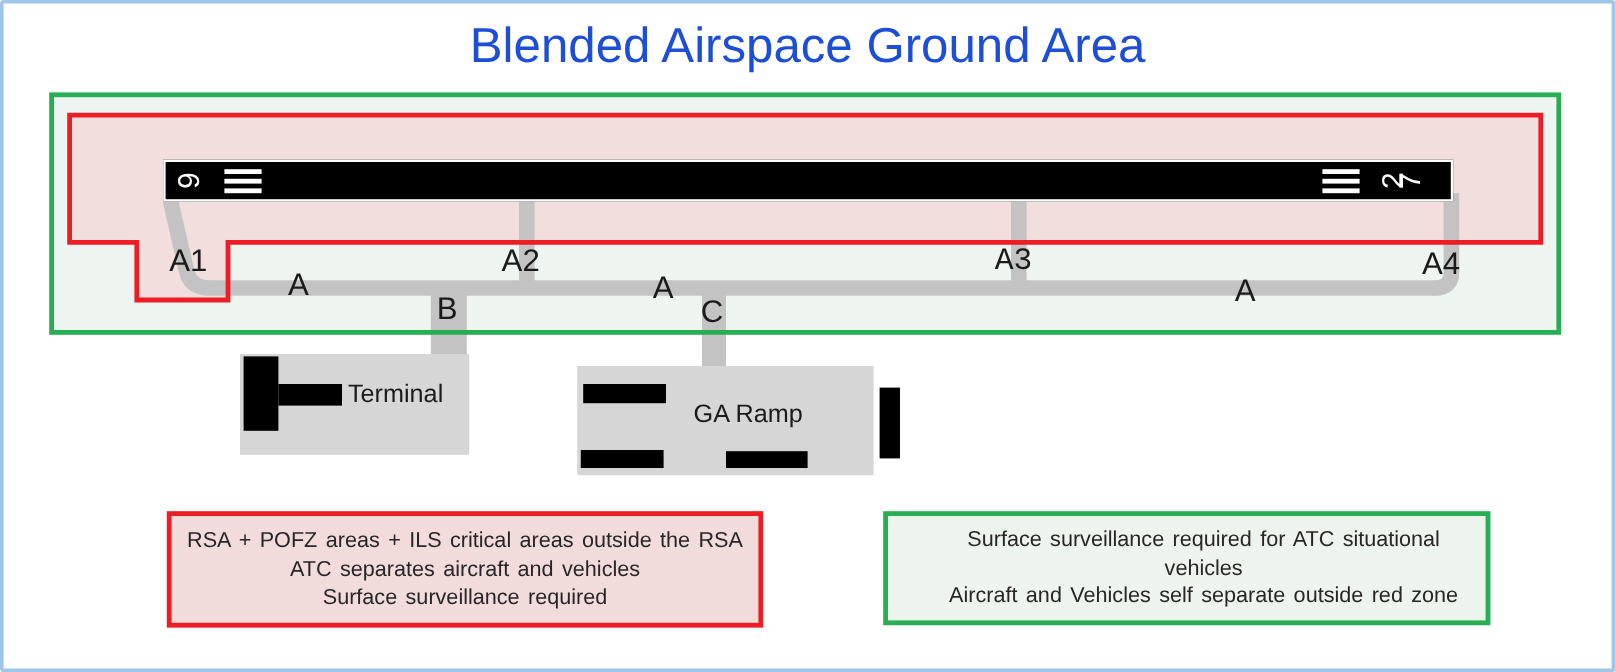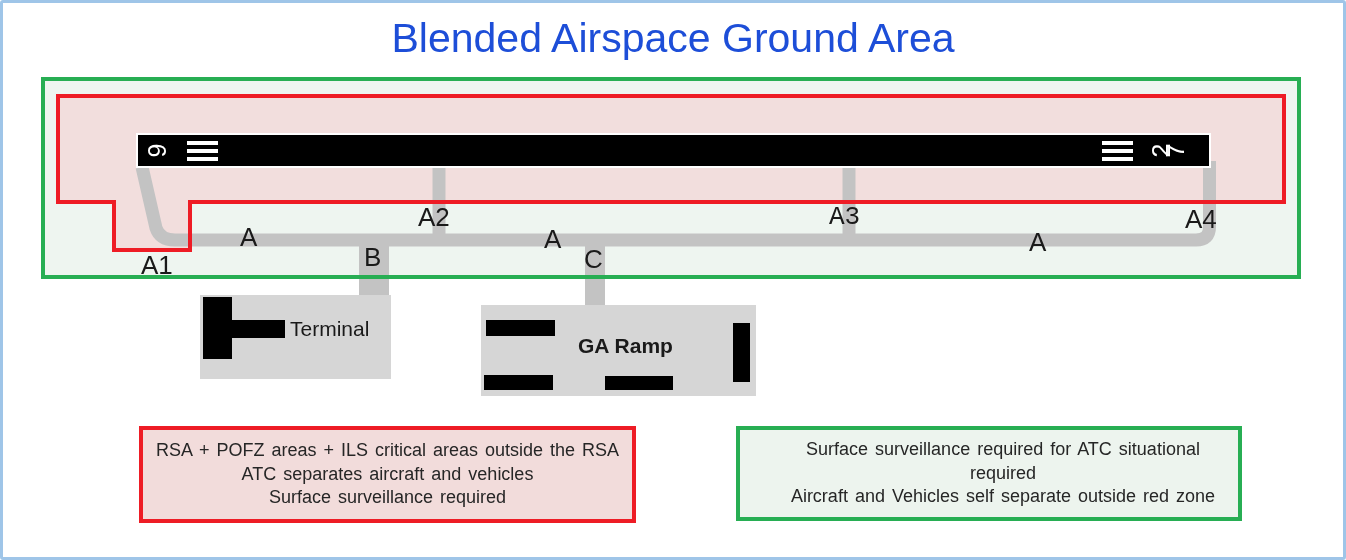--- a/index.html
+++ b/index.html
@@ -37,21 +37,21 @@
   .rw-digits{display:flex;align-items:center;gap:0;}
   .stripes{display:flex;flex-direction:column;gap:4px;}
   .stripes .bar{width:31px;height:4px;background:#fff;}
 
   
   .maplabel{position:absolute;font-size:26px;line-height:26px;color:#1a1a1a;z-index:4;white-space:nowrap;}
 
   
   .building{position:absolute;background:var(--apron);z-index:3;}
   .terminal{left:197px;top:292px;width:191px;height:84px;}
-  .ga-ramp{left:478px;top:302px;width:275px;height:91px;font-weight:bold;}
+  .ga-ramp{left:478px;top:302px;width:247px;height:91px;}
   .blk{position:absolute;background:#000;}
   .bldg-label{position:absolute;font-size:21px;color:#1a1a1a;white-space:nowrap;}
 
   
   .legend{
     position:absolute;box-sizing:border-box;z-index:3;
     display:flex;flex-direction:column;justify-content:center;
     text-align:center;font-size:18px;line-height:23.5px;color:#262626;word-spacing:2px;margin-left:46px;
   }
   .legend-red{
@@ -106,21 +106,21 @@
           <span class="bar"></span>
           <span class="bar"></span>
       </span>
       <span class="rw-digits">
         <span class="rw-num">2</span>
         <span class="rw-num">7</span>
       </span>
     </div>
   </div>
 
-  <div class="maplabel" style="left:138px;top:201px;margin-top:48px;">A1</div>
+  <div class="maplabel" style="left:138px;top:201px;">A1</div>
   <div class="maplabel" style="left:415px;top:201px;">A2</div>
   <div class="maplabel" style="left:826px;top:201px;font-family:Liberation Mono, monospace;">A3</div>
   <div class="maplabel" style="left:1182px;top:203px;">A4</div>
   <div class="maplabel" style="left:237px;top:221px;">A</div>
   <div class="maplabel" style="left:541px;top:223px;">A</div>
   <div class="maplabel" style="left:1026px;top:226px;">A</div>
   <div class="maplabel" style="left:361px;top:241px;">B</div>
   <div class="maplabel" style="left:581px;top:243px;">C</div>
 
   <div class="building terminal">
@@ -138,17 +138,17 @@
   </div>
 
   <div class="legend legend-red">
     <div>RSA + POFZ areas + ILS critical areas outside the RSA</div>
     <div>ATC separates aircraft and vehicles</div>
     <div>Surface surveillance required</div>
   </div>
 
   <div class="legend legend-green">
     <div>Surface surveillance required for ATC situational</div>
-    <div>required</div>
+    <div>vehicles</div>
     <div>Aircraft and Vehicles self separate outside red zone</div>
   </div>
 
 </div>
 
 </body></html>

